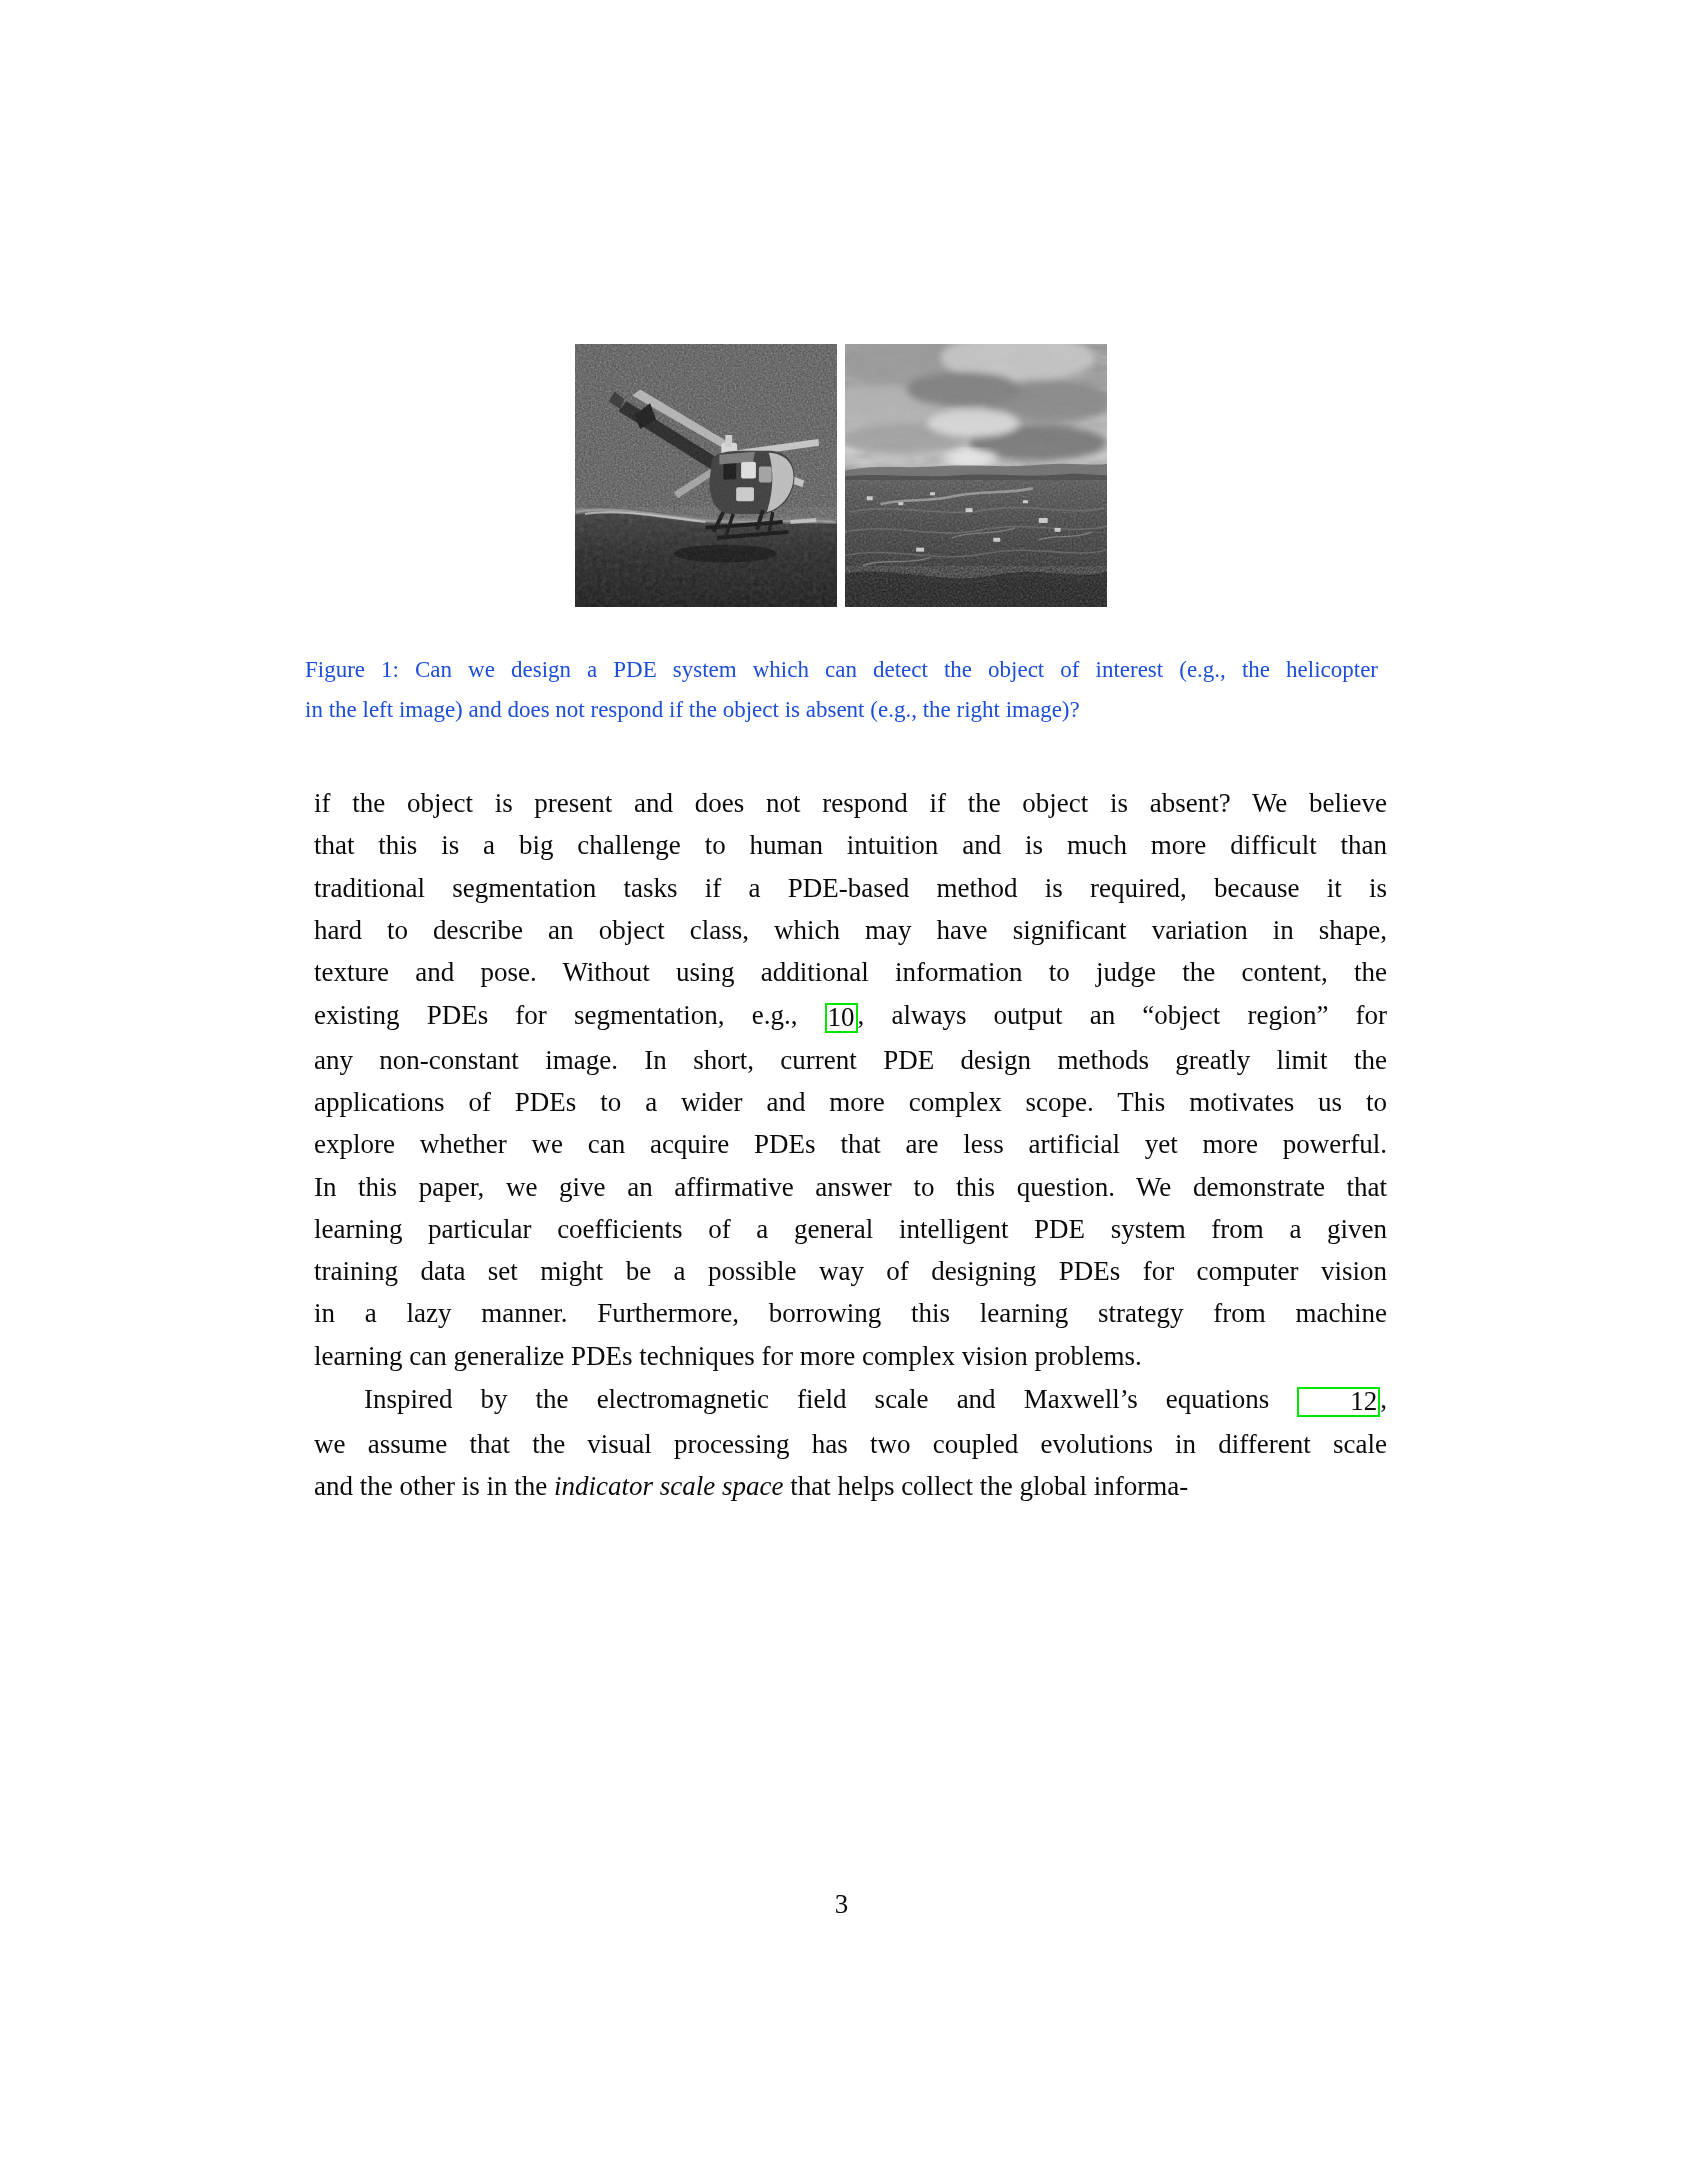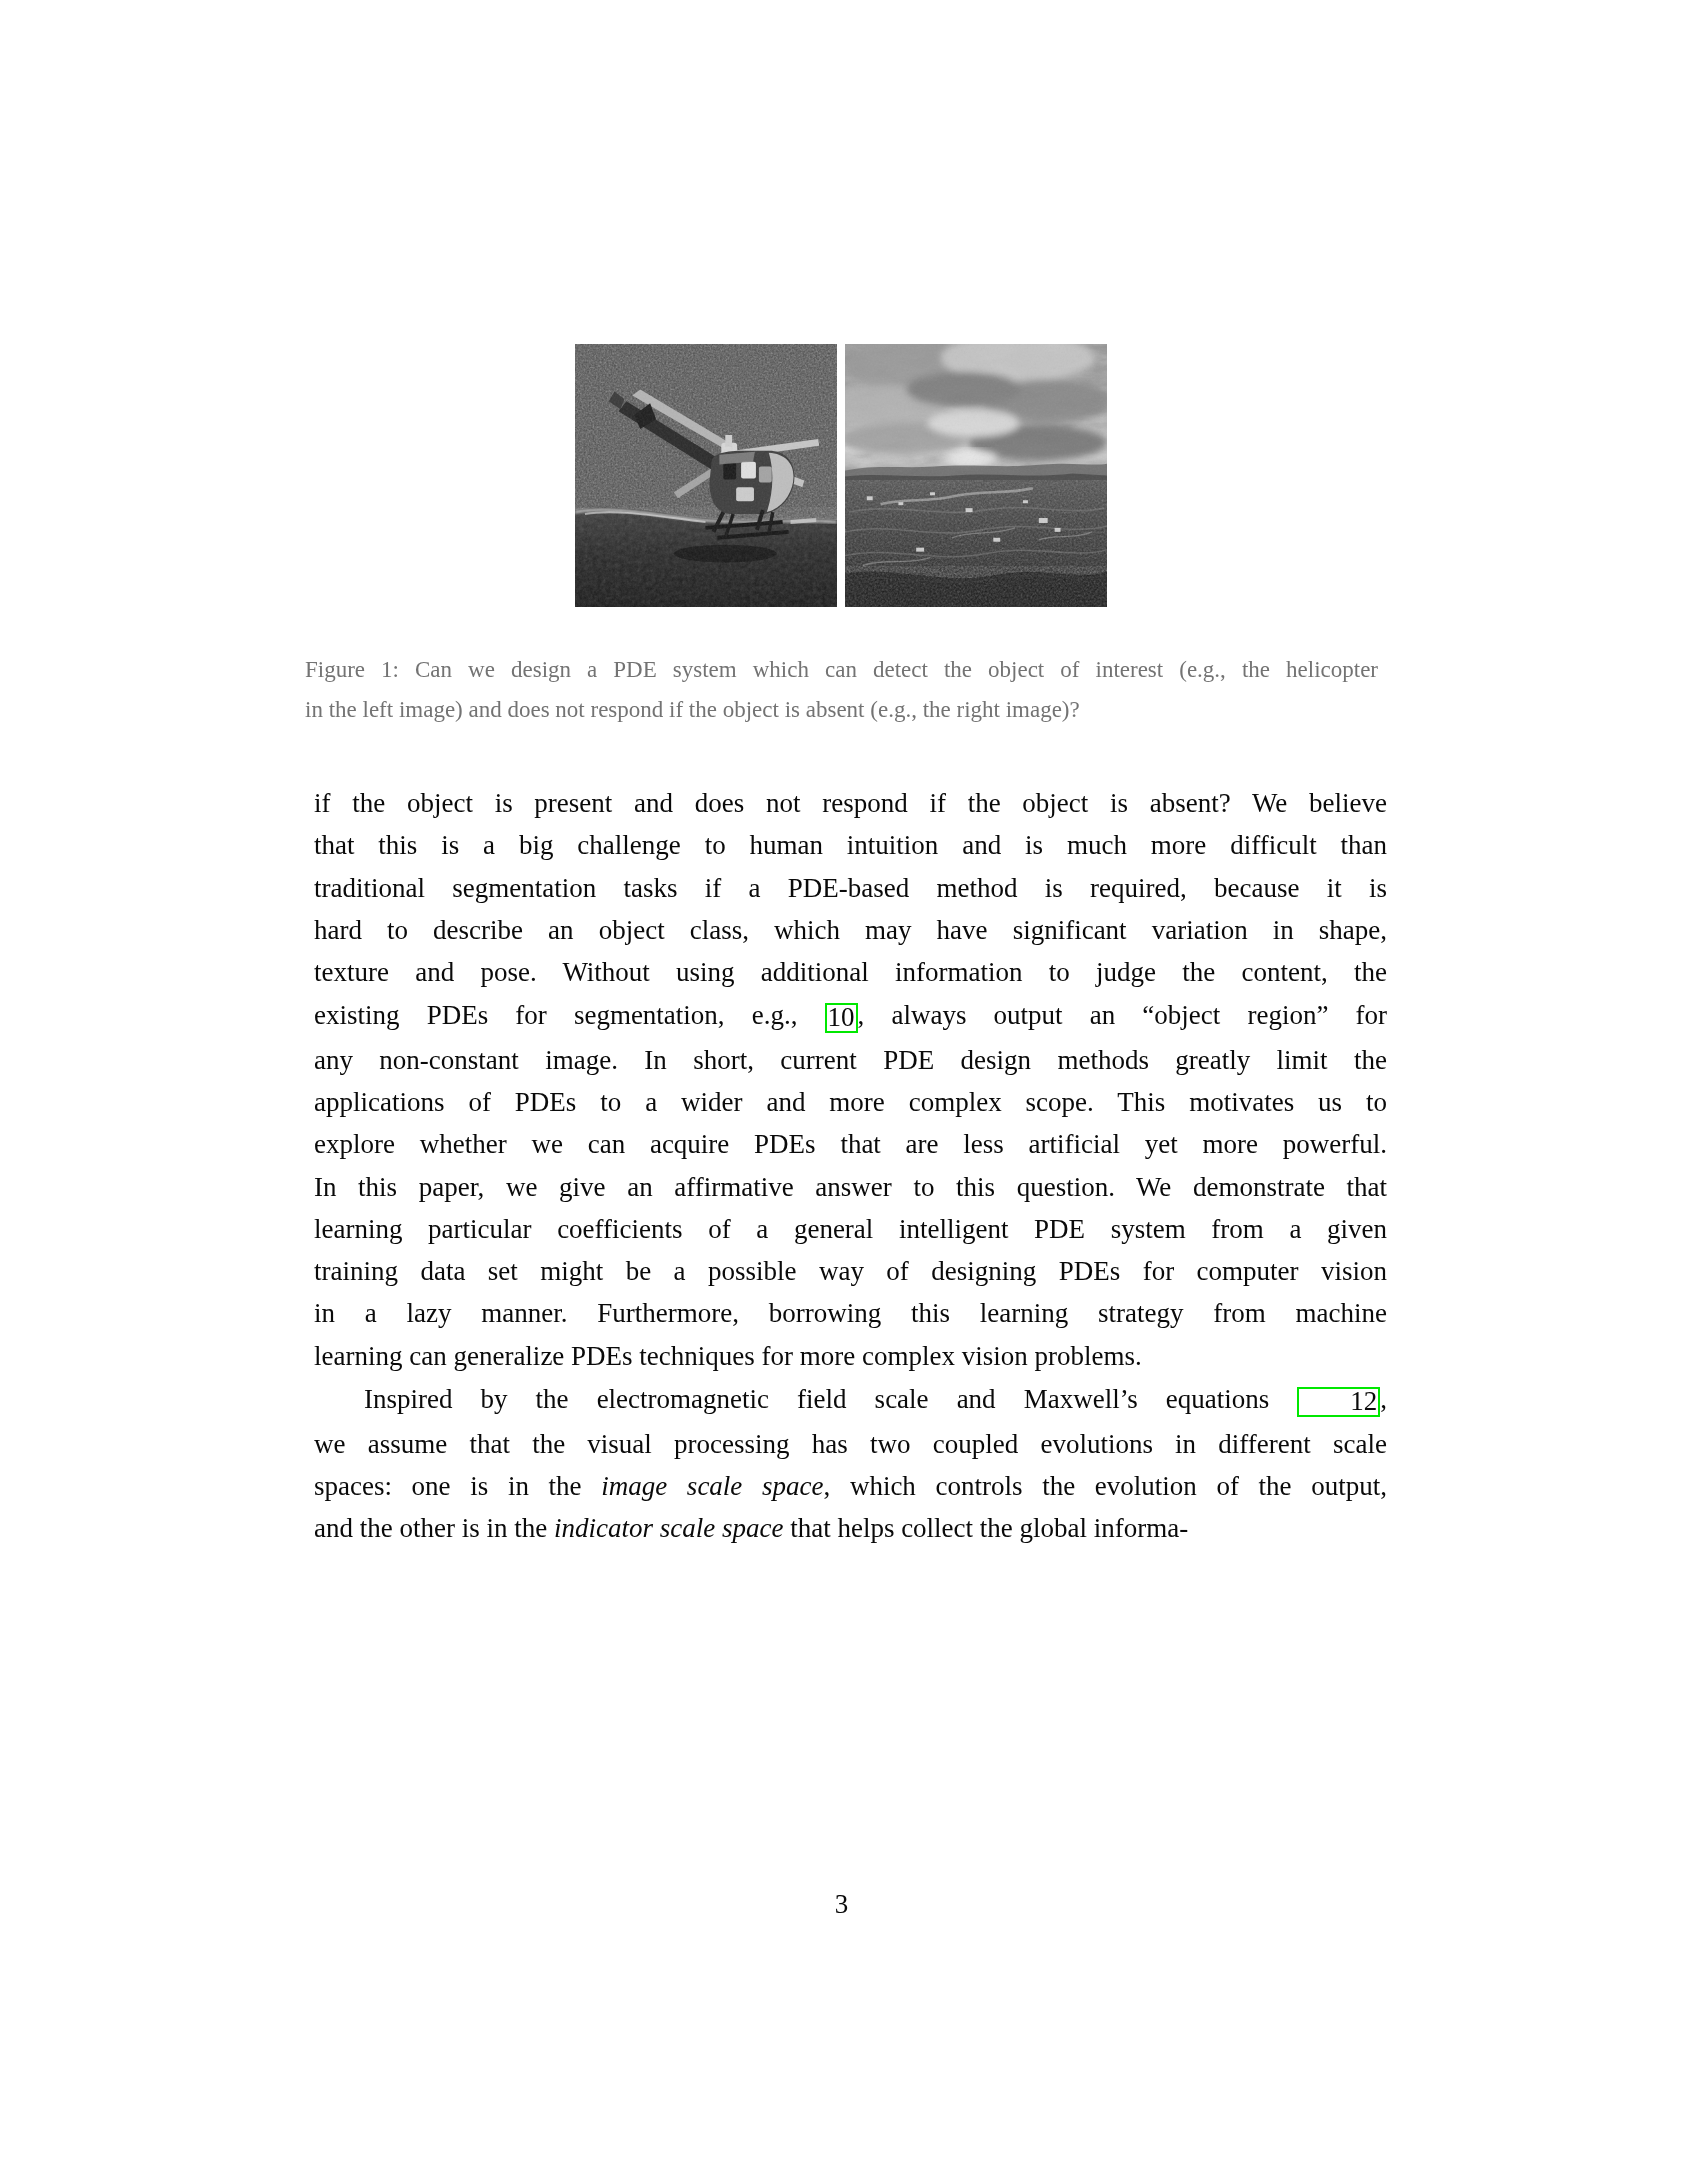--- a/index.html
+++ b/index.html
@@ -50,21 +50,21 @@
   
   .caption {
     position: absolute;
     left: 305px;
     top: 650px;
     width: 1073px;
     font-size: 23px;
     line-height: 1.72;
     text-align: justify;
     text-justify: inter-word;
-    color: #737373;
+    color: #1d4ed8;
   }
   .caption .cap-line { display: block; }
   .caption .cap-line.j {
     text-align: justify;
     text-align-last: justify;
   }
 
   
   .body-text {
     position: absolute;
@@ -343,21 +343,20 @@
       <span class="ln">training data set might be a possible way of designing PDEs for computer vision</span>
       <span class="ln">in a lazy manner.  Furthermore, borrowing this learning strategy from machine</span>
       <span class="ln last">learning can generalize PDEs techniques for more complex vision problems.</span>
     </p>
 
     <p>
       <span class="ln ind"><span>Inspired by the electromagnetic field scale and Maxwell’s equations </span><a class="cite-link" href="#"><span>12</span></a><span>,</span></span>
 
       <span class="ln">we assume that the visual processing has two coupled evolutions in different scale</span>
 
-      <span class="ln"><span>spaces: one is in the </span><em class="it">image scale space</em><span>, which controls the evolution of the output,</span></span>
 
       <span class="ln last"><span>and the other is in the </span><em class="it">indicator scale space</em><span> that helps collect the global informa-</span></span>
     </p>
 
   </div>
 
   <div class="page-number">3</div>
 
 </div>
 

